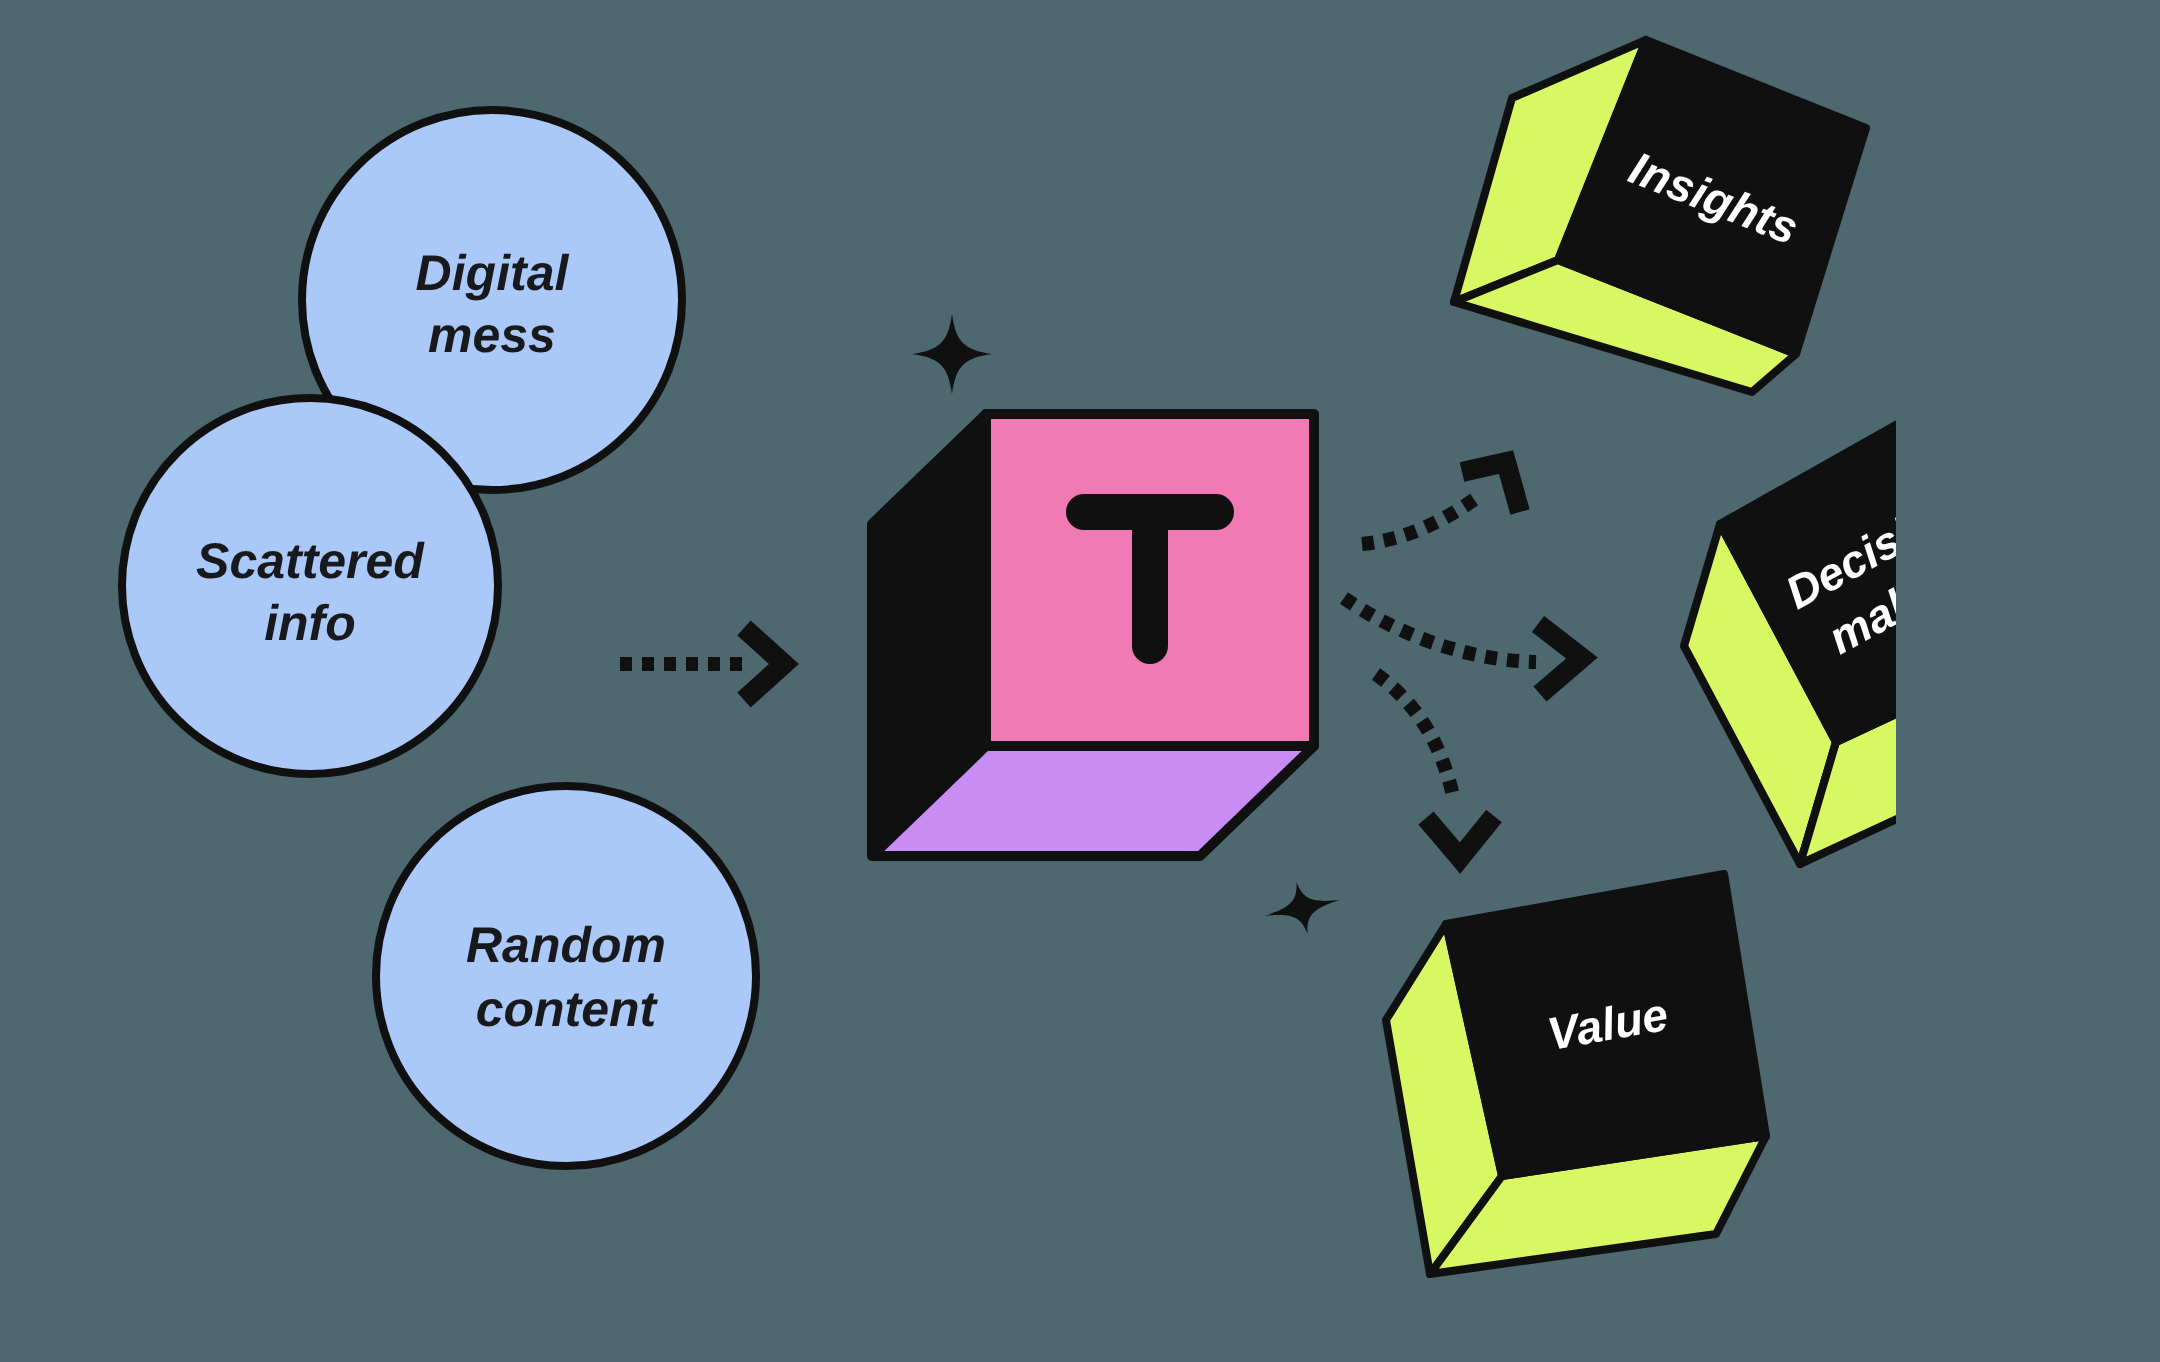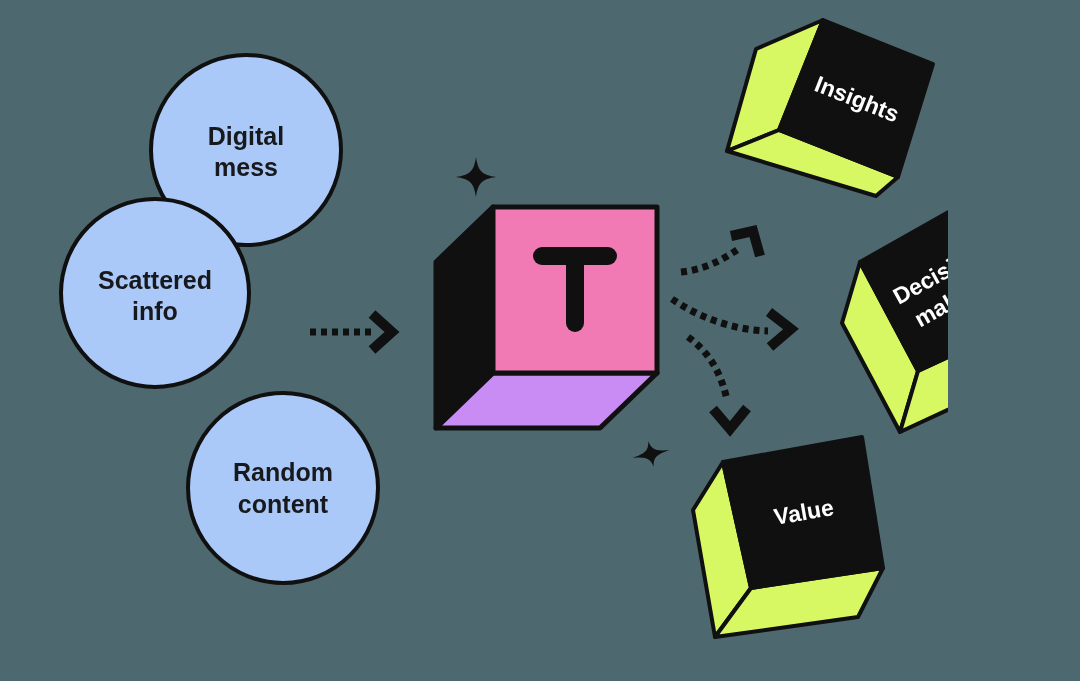--- a/index.html
+++ b/index.html
@@ -1,17 +1,17 @@
 <!DOCTYPE html>
 <html><head>
 <meta charset="utf-8">
 <style>
   html,body{margin:0;padding:0;}
   body{background:#4d686e;font-family:"Liberation Sans",sans-serif;}
-  .stage{position:relative;width:948px;height:681px;overflow:hidden;}
+  .stage{position:relative;width:948px;height:681px;overflow:hidden;font-style:italic;}
   svg{display:block;}
   text{font-family:"Liberation Sans",sans-serif;font-weight:700;}
   .lbl-dark{font-size:25px;fill:#17191d;}
   .lbl-light{font-size:23px;fill:#ffffff;}
   .circle-shape{stroke:#101010;stroke-width:4;}
   .face{stroke:#101010;stroke-width:5;stroke-linejoin:round;}
   .face-thin{stroke:#101010;stroke-width:4;stroke-linejoin:round;}
   .dash{fill:none;stroke:#101010;stroke-width:7;stroke-dasharray:6 5;stroke-linecap:butt;}
   .chev{fill:none;stroke:#101010;stroke-width:10;stroke-linejoin:miter;stroke-linecap:butt;}
   .spark{fill:#101010;}

